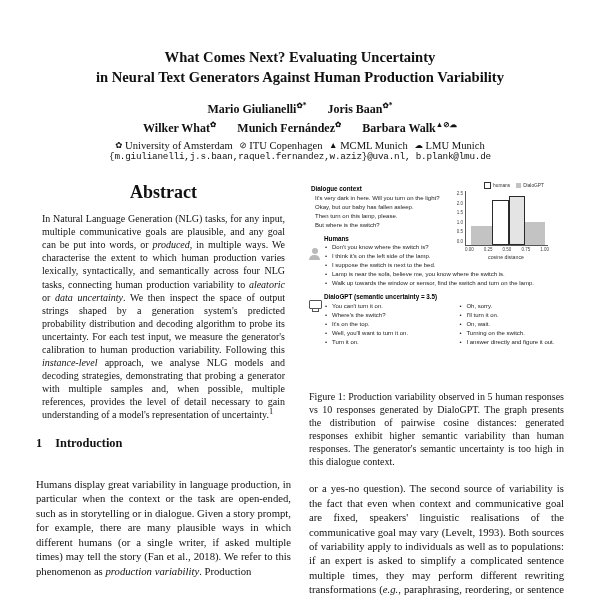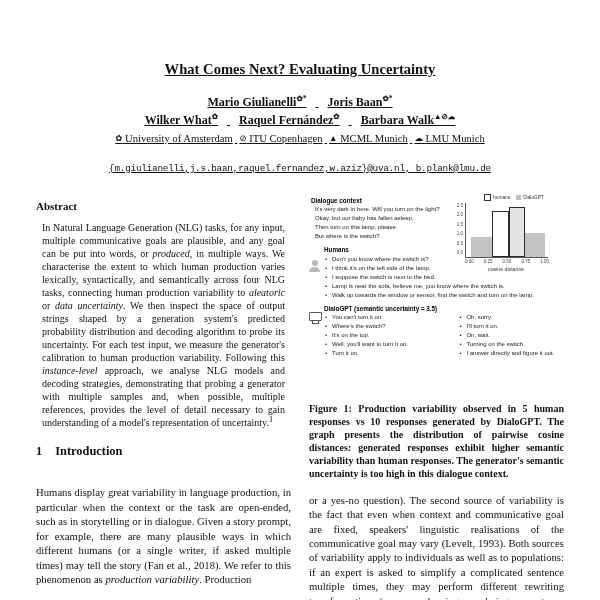--- a/index.html
+++ b/index.html
@@ -1,31 +1,31 @@
 <!DOCTYPE html>
 <html><head>
 <meta charset="utf-8">
 <style>
   html,body{margin:0;padding:0;background:#e9e9e9;}
   .page{width:600px;height:600px;background:#ffffff;overflow:hidden;position:relative;
         font-family:"Liberation Serif",serif;color:#111;}
   
-  .header{padding-top:60px;text-align:center;text-decoration:underline;}
+  .header{padding-top:48px;text-align:center;}
   .title{font-size:14.6px;font-weight:bold;line-height:1.34;}
   .authors{margin-top:13px;font-size:12px;font-weight:bold;line-height:1.55;}
   .authors .author{margin:12px 9px;}
   .authors sup{font-size:7.5px;font-weight:bold;}
   .affils{margin-top:3px;font-size:10.6px;}
   .affils .affil{margin:12px 2px;}
   .affils .mark{font-size:8.5px;position:relative;top:-1px;}
-  .emails{margin-top:19px;font-family:"Liberation Mono",monospace;font-size:9.3px;letter-spacing:-0.2px;}
+  .emails{margin-top:0;font-family:"Liberation Mono",monospace;font-size:9.3px;letter-spacing:-0.2px;}
   
   .cols{display:flex;gap:18px;padding:0 36px;margin-top:20px;}
   .col{width:255px;}
-  .abs-head{font-size:11px;font-weight:bold;margin-top:6px;}
+  .abs-head{font-size:18px;font-weight:bold;text-align:center;margin-top:0;}
   .abs-body{margin-top:9px;padding:0 6px;font-size:10px;line-height:1.305;text-align:justify;}
   .sec-head{margin-top:15px;font-size:12.4px;font-weight:bold;}
   .sec-head .num{margin-right:13px;}
   .body-par{margin-top:26px;font-size:10.7px;line-height:1.35;text-align:justify;}
   sup{line-height:0;}
   
   .fig{position:relative;font-family:"Liberation Sans",sans-serif;font-size:6px;line-height:1.5;
        color:#222;min-height:196px;padding-top:2px;}
   .dialogue{padding-right:116px;padding-left:2px;}
   .fig-bold{font-weight:bold;font-size:6.3px;color:#000;}
@@ -56,39 +56,40 @@
   .hist-yticks{width:13px;height:54px;display:flex;flex-direction:column;justify-content:space-between;
         align-items:flex-end;font-size:4.5px;color:#444;padding-right:2px;box-sizing:border-box;}
   .hist-plot{position:relative;width:82px;height:54px;border-left:1px solid #555;border-bottom:1px solid #555;}
   .bar{position:absolute;bottom:0;box-sizing:border-box;}
   .bar.s0{background:rgba(255,255,255,0.55);border:1px solid #2a2a2a;z-index:2;}
   .bar.s1{background:#c3c3c3;z-index:1;}
   .hist-xticks{display:flex;justify-content:space-between;margin-left:13px;width:84px;
         font-size:4.5px;color:#444;margin-top:1px;}
   .hist-xlabel{margin-left:13px;width:82px;text-align:center;font-size:5.2px;color:#333;}
   
-  .caption{margin-top:10px;font-size:10px;line-height:1.3;text-align:justify;font-weight:bold;}
+  .caption{margin-top:10px;font-size:10px;line-height:1.3;text-align:justify;}
 </style>
 </head>
 <body>
 
 <div class="page">
 
   <div class="header">
     <div class="title">
       <div>What Comes Next? Evaluating Uncertainty</div>
+      <div>in Neural Text Generators Against Human Production Variability</div>
     </div>
     <div class="authors">
       <div>
         <span class="author"><span>Mario Giulianelli</span><sup>✿*</sup></span>
         <span class="author"><span>Joris Baan</span><sup>✿*</sup></span>
       </div>
       <div>
         <span class="author"><span>Wilker What</span><sup>✿</sup></span>
-        <span class="author"><span>Raquel Fernández</span><sup>✿</sup></span>
+        <span class="author"><span>Munich Fernández</span><sup>✿</sup></span>
         <span class="author"><span>Barbara Walk</span><sup>▲⊘☁</sup></span>
       </div>
     </div>
     <div class="affils">
       <span class="affil"><span class="mark">✿</span> <span>University of Amsterdam</span></span>
       <span class="affil"><span class="mark">⊘</span> <span>ITU Copenhagen</span></span>
       <span class="affil"><span class="mark">▲</span> <span>MCML Munich</span></span>
       <span class="affil"><span class="mark">☁</span> <span>LMU Munich</span></span>
     </div>
     <div class="emails">{m.giulianelli,j.s.baan,raquel.fernandez,w.aziz}@uva.nl, b.plank@lmu.de</div>

